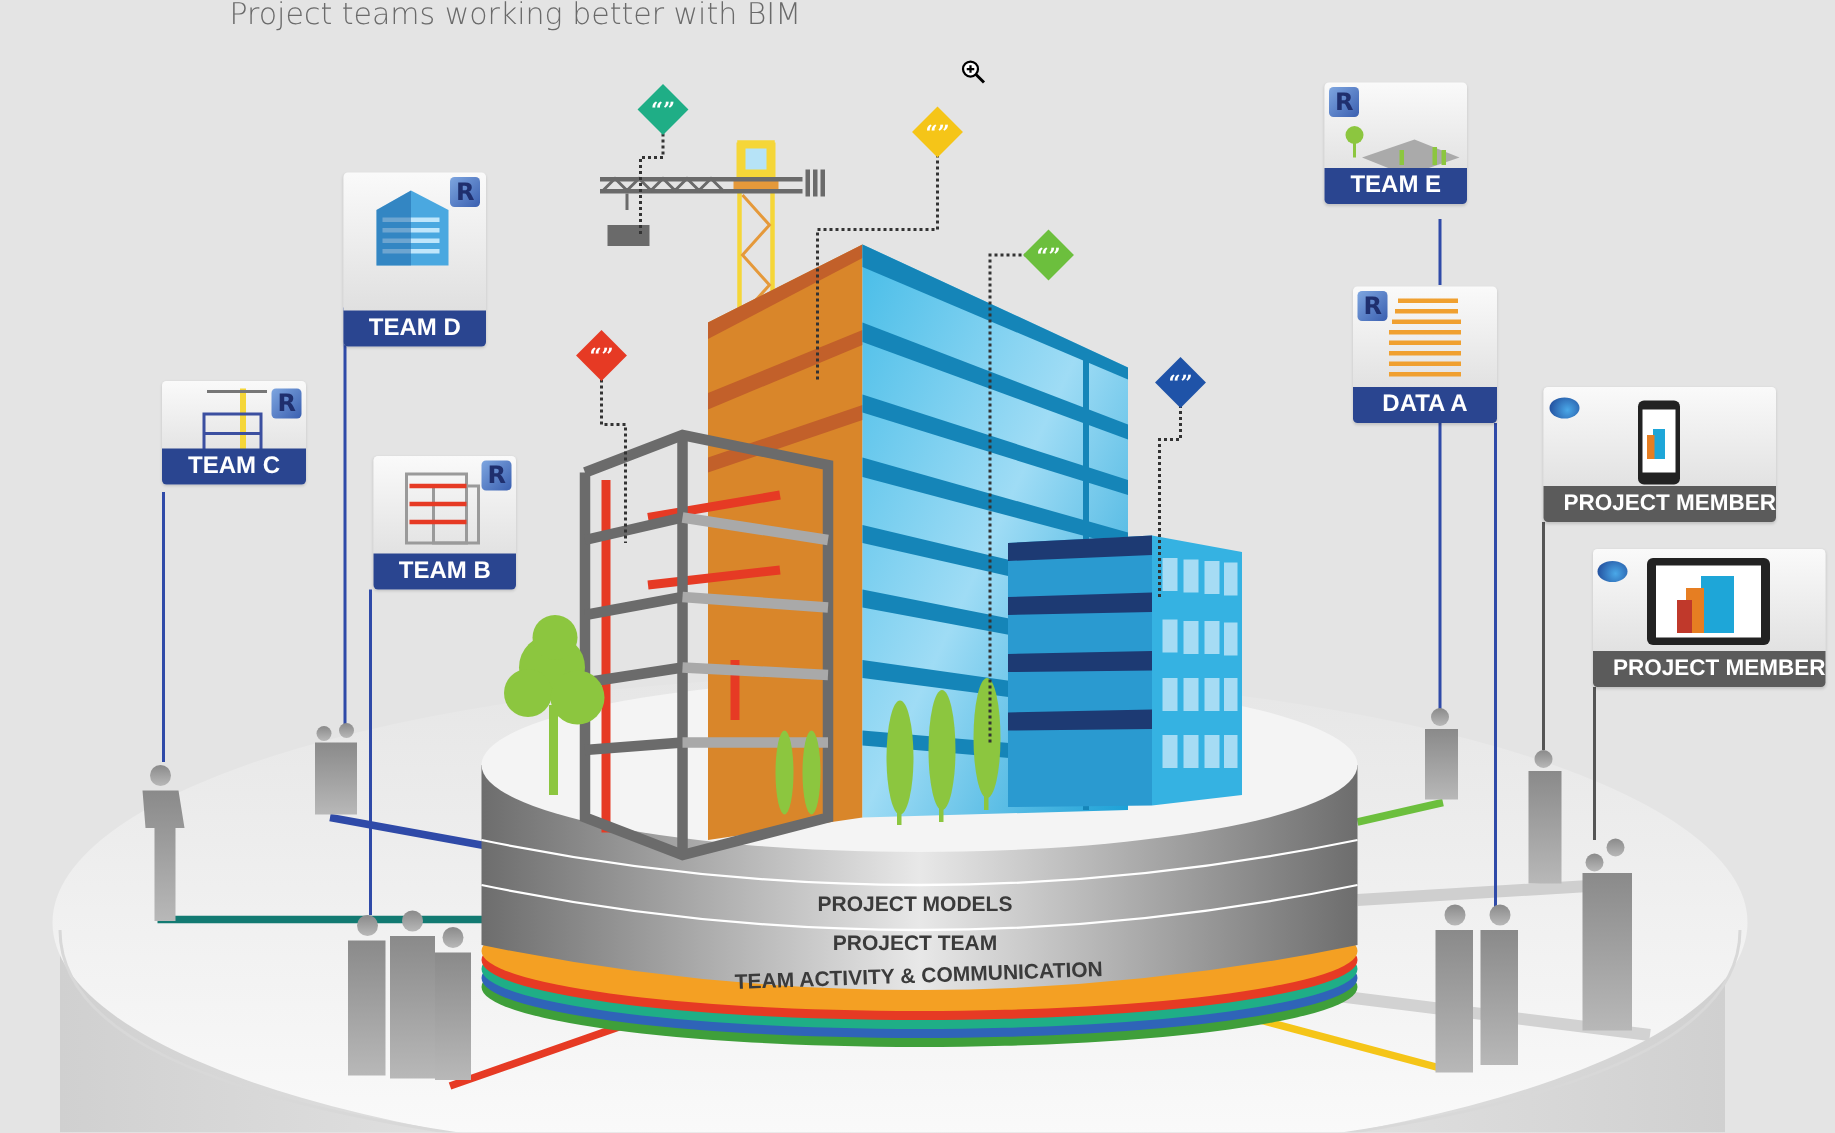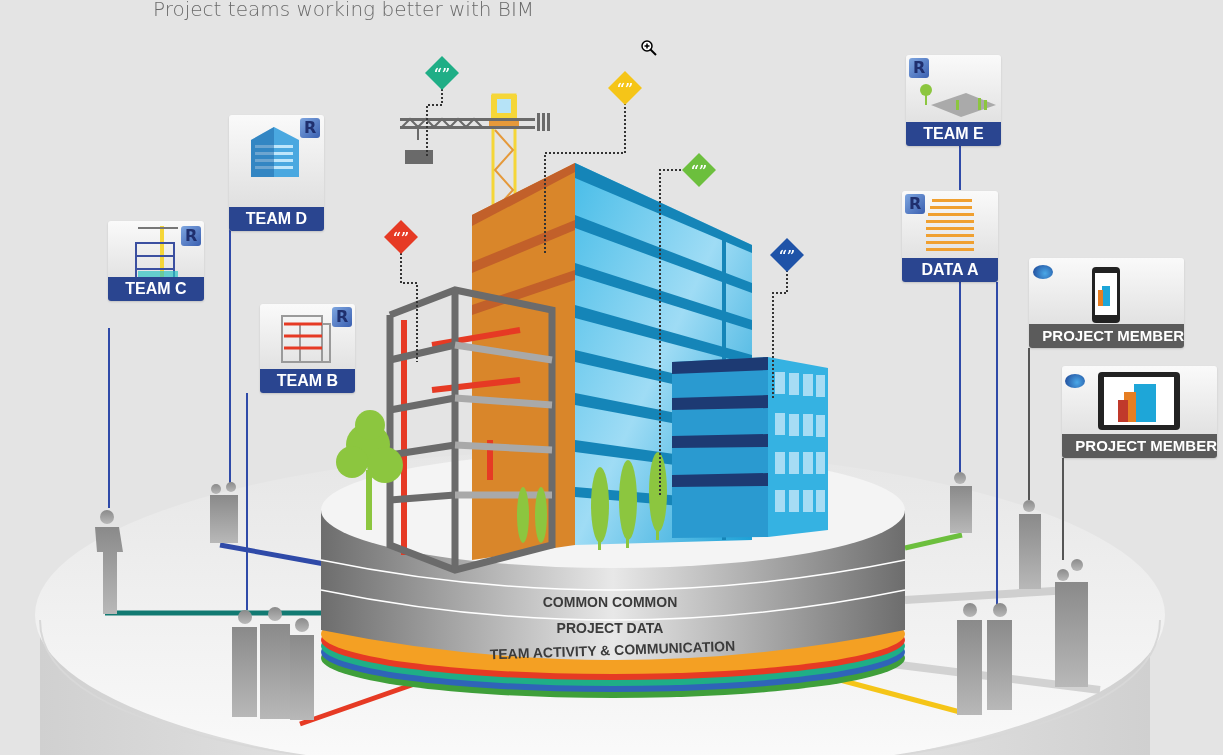--- a/index.html
+++ b/index.html
@@ -306,52 +306,52 @@
         <rect x="26" y="37" width="38" height="3"></rect>
         <rect x="26" y="44" width="38" height="3"></rect>
         <rect x="26" y="51" width="38" height="3"></rect>
       </g>
     <polygon points="22,25 45,12 45,62 22,62" fill="#1c64a6" opacity=".5"></polygon>
   </svg>
   <span class="revit" style="left:71px;top:3px;"></span>
   <div class="label">TEAM D</div>
 </div>
 
-<div class="card" style="left:108px;top:221px;width:96px;height:80px;">
+<div class="card" style="left:108px;top:254px;width:96px;height:69px;">
   <svg class="art" width="96" height="66">
     <rect x="52" y="5" width="4" height="55" fill="#f5d638"></rect>
     <rect x="30" y="6" width="40" height="2" fill="#777"></rect>
     <g fill="none" stroke="#3b4fa0" stroke-width="2">
         <rect x="28" y="22" width="38" height="38"></rect>
         <line x1="28" y1="35" x2="66" y2="35"></line>
         <line x1="28" y1="48" x2="66" y2="48"></line>
       </g>
     <rect x="30" y="50" width="40" height="8" fill="#2ec4c4" opacity=".7"></rect>
   </svg>
   <span class="revit" style="left:73px;top:5px;"></span>
   <div class="label">TEAM C</div>
 </div>
 
-<div class="card" style="left:260px;top:304px;width:95px;height:89px;">
+<div class="card" style="left:249px;top:304px;width:95px;height:89px;">
   <svg class="art" width="95" height="64">
     <g fill="none" stroke="#9a9a9a" stroke-width="2">
         <rect x="22" y="12" width="40" height="46"></rect>
         <rect x="40" y="20" width="30" height="38"></rect>
       </g>
     <g stroke="#e63a24" stroke-width="3">
         <line x1="24" y1="20" x2="62" y2="20"></line>
         <line x1="24" y1="32" x2="62" y2="32"></line>
         <line x1="24" y1="44" x2="62" y2="44"></line>
       </g>
   </svg>
   <span class="revit" style="left:72px;top:3px;"></span>
   <div class="label">TEAM B</div>
 </div>
 
-<div class="card" style="left:906px;top:55px;width:95px;height:91px;">
+<div class="card" style="left:883px;top:55px;width:95px;height:81px;">
   <svg class="art" width="95" height="67">
     <polygon points="25,50 60,38 90,50 55,62" fill="#aaa"></polygon>
     <circle cx="20" cy="35" r="6" fill="#8cc63f"></circle>
       <rect x="19" y="38" width="2" height="12" fill="#8cc63f"></rect>
     <rect x="50" y="45" width="3" height="10" fill="#8cc63f"></rect>
       <rect x="72" y="43" width="3" height="12" fill="#8cc63f"></rect>
       <rect x="78" y="45" width="3" height="10" fill="#8cc63f"></rect>
   </svg>
   <span class="revit" style="left:3px;top:3px;"></span>
   <div class="label">TEAM E</div>
@@ -390,22 +390,22 @@
     <rect x="36" y="6" width="82" height="58" rx="4" fill="#222"></rect>
     <rect x="42" y="11" width="70" height="48" fill="#fff"></rect>
     <rect x="72" y="18" width="22" height="38" fill="#1ea6d8"></rect>
       <rect x="62" y="26" width="12" height="30" fill="#e67e22"></rect>
       <rect x="56" y="34" width="10" height="22" fill="#c0392b"></rect>
   </svg>
   <span class="a360" style="left:3px;top:8px;"></span>
   <div class="label">PROJECT MEMBER</div>
 </div>
 
-<div class="ring-label" style="left:520px;top:594px;width:180px;">COMMON COMMON</div>
-<div class="ring-label" style="left:520px;top:620px;width:180px;">PROJECT DATA</div>
+<div class="ring-label" style="left:520px;top:594px;width:180px;">PROJECT MODELS</div>
+<div class="ring-label" style="left:520px;top:620px;width:180px;">PROJECT TEAM</div>
 <div class="ring-label" style="left:470px;top:642px;width:285px;transform:rotate(-2deg);">TEAM ACTIVITY &amp; COMMUNICATION</div>
 
 <svg class="zoom-cursor" viewBox="0 0 16 16">
   <circle cx="6" cy="6" r="5" fill="#fff" stroke="#000" stroke-width="1.5"></circle>
   <line x1="3.5" y1="6" x2="8.5" y2="6" stroke="#000" stroke-width="1.5"></line>
   <line x1="6" y1="3.5" x2="6" y2="8.5" stroke="#000" stroke-width="1.5"></line>
   <line x1="9.5" y1="9.5" x2="15" y2="15" stroke="#000" stroke-width="2"></line>
 </svg>
 
 </body></html>

